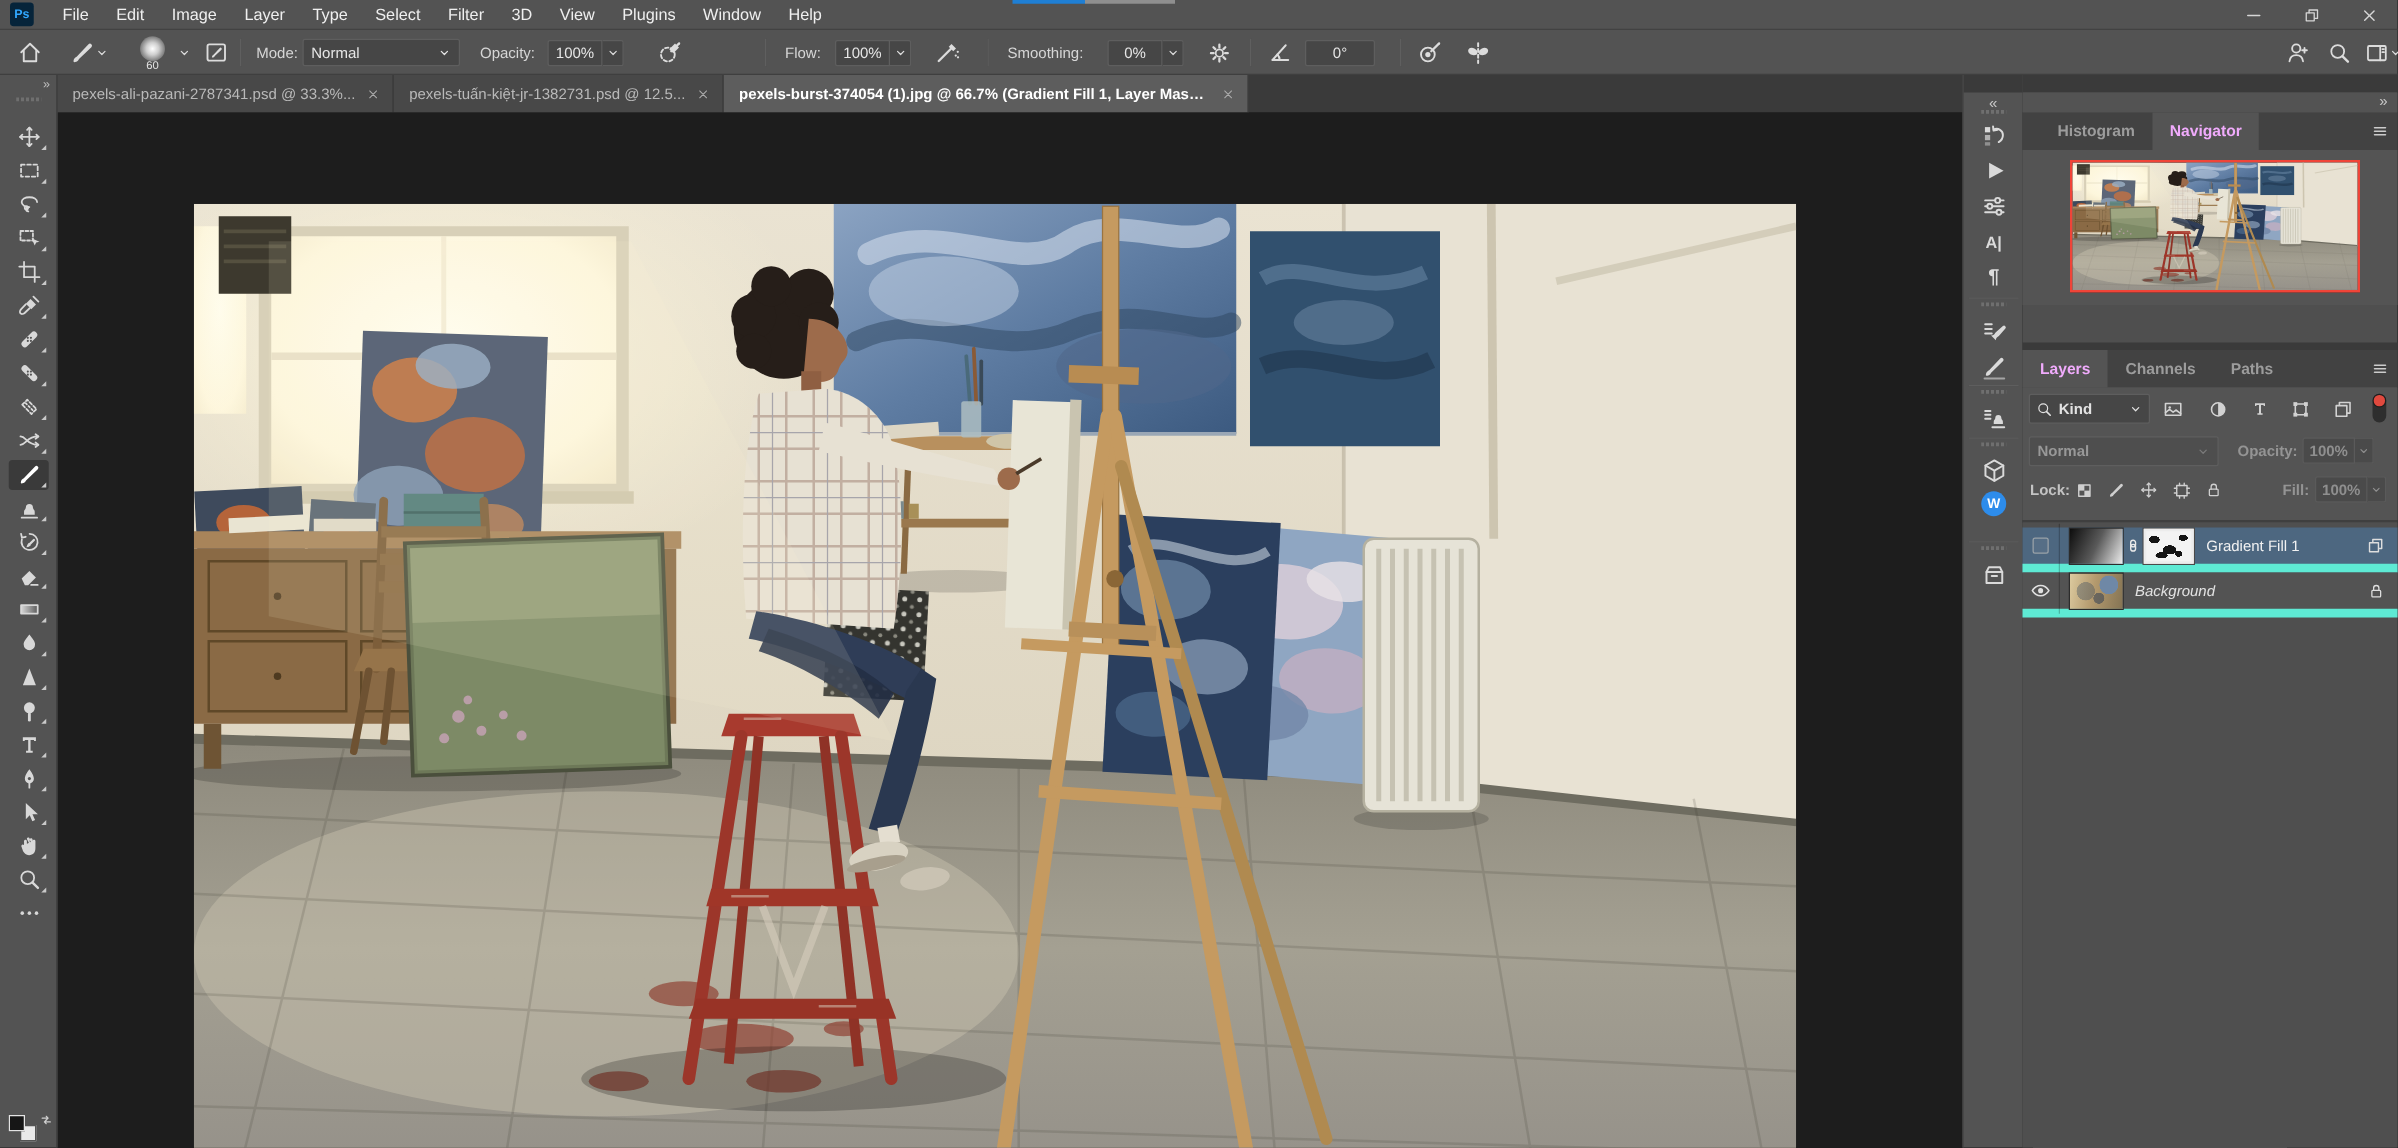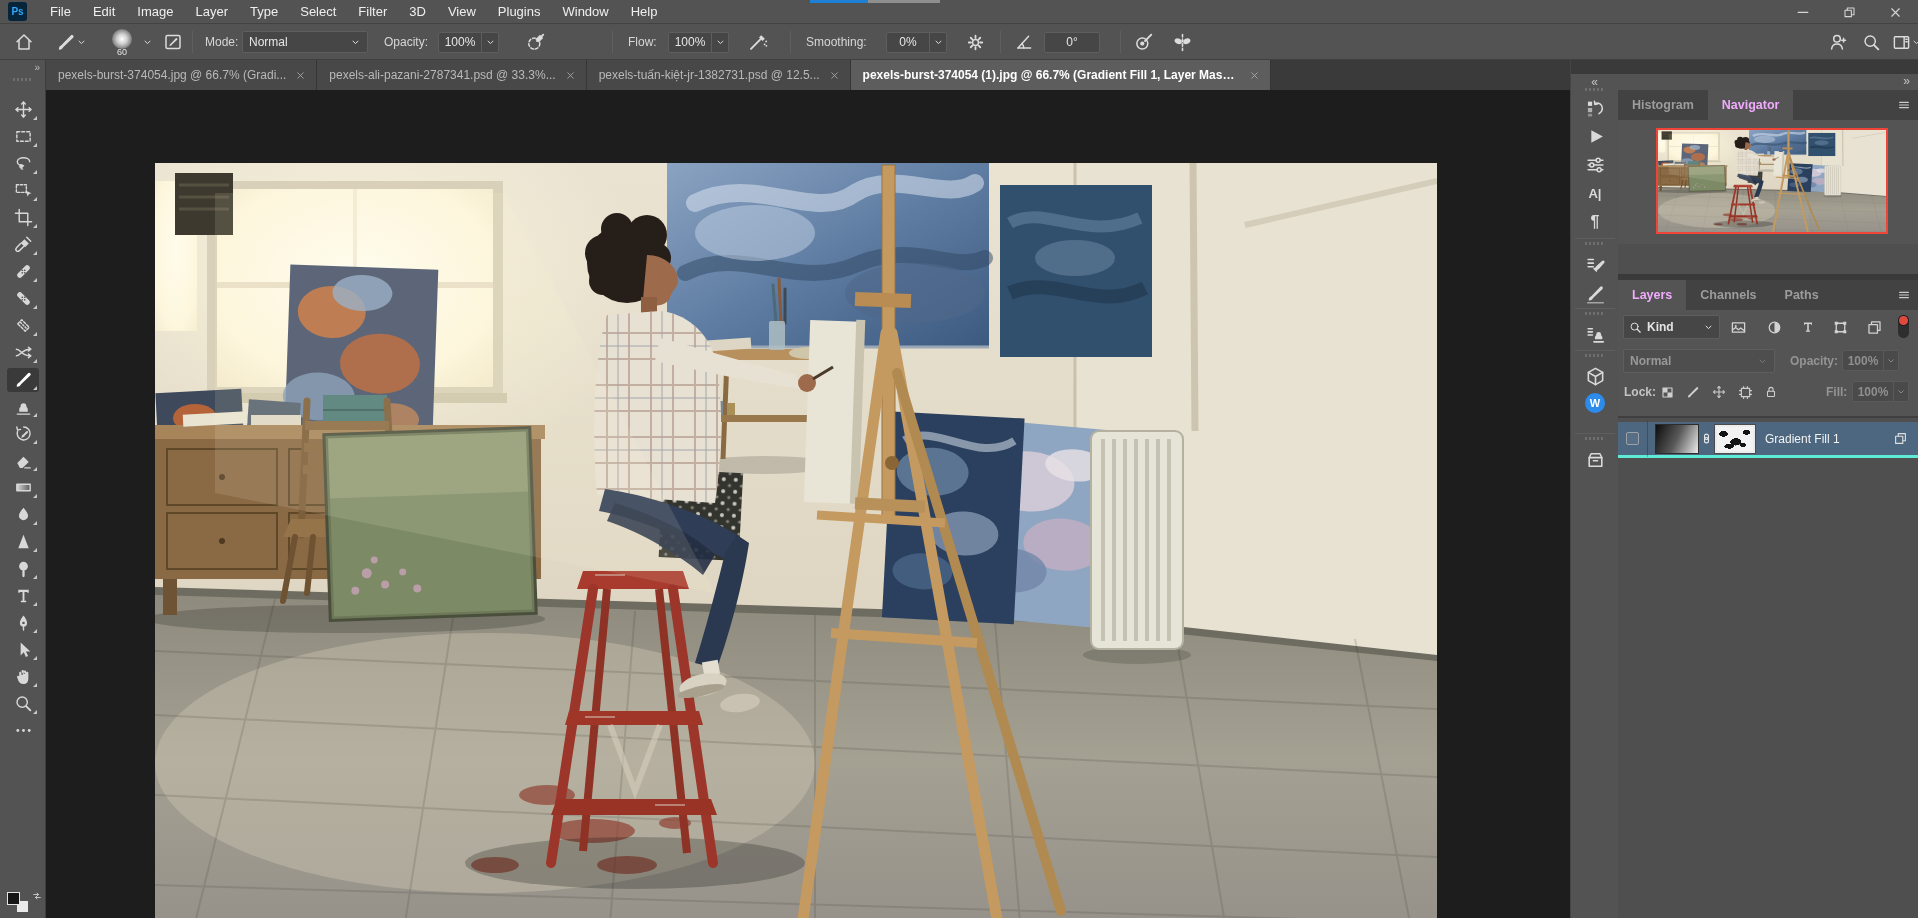--- a/index.html
+++ b/index.html
@@ -105,21 +105,21 @@
   #blendsel { position:absolute; left:5px; top:3px; width:152px; height:24px; border:1px solid #5e5e5e; border-radius:2px;
     display:flex; align-items:center; padding:0 6px; color:#989898; background:#4e4e4e; }
   .mini-box { height:21px; background:#4a4a4a; border:1px solid #5a5a5a; border-radius:2px 0 0 2px; color:#8f8f8f;
     display:flex; align-items:center; justify-content:center; }
   .mini-chev { height:21px; width:15px; background:#4a4a4a; border:1px solid #5a5a5a; border-left:none; border-radius:0 2px 2px 0;
     display:flex; align-items:center; justify-content:center; color:#8f8f8f; }
   .lockico { position:absolute; top:4px; width:22px; height:20px; display:flex; align-items:center; justify-content:center; color:#cfcfcf; }
   #layers-div { position:absolute; left:0; top:356px; width:300px; height:2px; background:#3f3f3f; }
   #layerslist { position:absolute; left:0; top:358px; width:300px; height:500px; background:#4f4f4f; }
   .lyr { position:absolute; left:0; width:300px; height:36px; display:flex; align-items:center; background:#535353;
-    border-bottom:3px solid #5eead4; }
+    border-bottom:7px solid #5eead4; }
   .lyr.sel { background:#4d6780; }
   .eyecol { width:30px; height:36px; display:flex; align-items:center; justify-content:center;
     border-right:1px solid rgba(0,0,0,0.22); color:#e0e0e0; }
   .eyebox-empty { width:13px; height:13px; border:1px solid #9aa2a8; border-radius:2px; background:rgba(255,255,255,0.05); }
   .l-thumb { width:42px; height:28px; margin-left:8px; box-shadow:0 0 0 1px #2c2c2c; flex:none; }
   .grad-thumb { background:linear-gradient(115deg, #0d0d0d 0%, #5a5a5a 50%, #ededed 100%); }
   .photo-thumb { background:
       radial-gradient(circle at 74% 32%, #6f88a6 0 20%, rgba(0,0,0,0) 21%),
       radial-gradient(circle at 30% 50%, #41506066 0 22%, rgba(0,0,0,0) 23%),
       radial-gradient(circle at 55% 70%, #2e3c5288 0 14%, rgba(0,0,0,0) 15%),
@@ -419,30 +419,20 @@
         <svg class="ig" viewBox="0 0 20 20" width="11" height="11">
           <g fill="none" stroke="currentColor" stroke-width="1.5" stroke-linecap="round" stroke-linejoin="round">
             <path d="M5.5 7.5l4.5 4.5 4.5-4.5" stroke-width="1.8"></path>
           </g>
         </svg>
       </span>
     </div>
 </div>
 
 <div id="tabsrow">
-    <div class="doctab">
-      <span style="overflow: hidden; text-overflow: ellipsis;">pexels-burst-374054.jpg @ 66.7% (Gradi...</span>
-      <span class="tclose">
-        <svg class="ig" viewBox="0 0 20 20" width="11" height="11">
-          <g fill="none" stroke="currentColor" stroke-width="1.5" stroke-linecap="round" stroke-linejoin="round">
-            <path d="M5 5l10 10M15 5L5 15" stroke-width="1.5"></path>
-          </g>
-        </svg>
-      </span>
-    </div>
     <div class="doctab">
       <span style="overflow: hidden; text-overflow: ellipsis;">pexels-ali-pazani-2787341.psd @ 33.3%...</span>
       <span class="tclose">
         <svg class="ig" viewBox="0 0 20 20" width="11" height="11">
           <g fill="none" stroke="currentColor" stroke-width="1.5" stroke-linecap="round" stroke-linejoin="round">
             <path d="M5 5l10 10M15 5L5 15" stroke-width="1.5"></path>
           </g>
         </svg>
       </span>
     </div>
@@ -1214,21 +1204,21 @@
       </div>
     </div>
 </div>
 
 <div id="rightpanels">
   <div class="hdr"></div>
   <div id="rp-collapse">
       <span class="dblr">»</span>
     </div>
 
-  <div class="ptabrow" style="top:30px;">
+  <div class="ptabrow" style="top:30px;padding-left:14px;">
     <div class="ptab">Histogram</div>
     <div class="ptab active">Navigator</div>
     <div class="pburger"><span><svg class="ig" viewBox="0 0 20 20" width="16" height="16">
             <g fill="none" stroke="currentColor" stroke-width="1.5" stroke-linecap="round" stroke-linejoin="round">
               <path d="M4.5 6.6h11M4.5 10h11M4.5 13.4h11" stroke-width="1.5"></path>
             </g>
           </svg></span></div>
   </div>
   <div id="navbody">
     <div id="navthumbwrap">
@@ -1723,14 +1713,36 @@
         <span class="lyr-name">Gradient Fill 1</span>
         <span class="lyr-right">
           <svg class="ig" viewBox="0 0 20 20" width="15" height="15">
             <g fill="none" stroke="currentColor" stroke-width="1.5" stroke-linecap="round" stroke-linejoin="round">
               <rect x="7" y="3.5" width="9.5" height="9.5"></rect>
               <rect x="3.5" y="7" width="9.5" height="9.5" fill="#4d6780"></rect>
             </g>
           </svg>
         </span>
       </div>
+      <div class="lyr" style="top: 40px;">
+        <div class="eyecol">
+          <span>
+            <svg class="ig" viewBox="0 0 20 20" width="17" height="17">
+              <g fill="none" stroke="currentColor" stroke-width="1.5" stroke-linecap="round" stroke-linejoin="round">
+                <path d="M2.2 10S5.2 5.2 10 5.2 17.8 10 17.8 10 14.8 14.8 10 14.8 2.2 10 2.2 10z"></path>
+                <circle cx="10" cy="10" r="2.4" fill="currentColor" stroke="none"></circle>
+              </g>
+            </svg>
+          </span>
+        </div>
+        <div class="l-thumb photo-thumb"></div>
+        <span class="lyr-name bgname">Background</span>
+        <span class="lyr-right">
+          <svg class="ig" viewBox="0 0 20 20" width="14" height="14">
+            <g fill="none" stroke="currentColor" stroke-width="1.5" stroke-linecap="round" stroke-linejoin="round">
+              <rect x="5" y="9" width="10" height="7.5" rx="1"></rect>
+              <path d="M7 9V6.4a3 3 0 016 0V9"></path>
+            </g>
+          </svg>
+        </span>
+      </div>
     </div>
 </div>
 
 </body></html>

